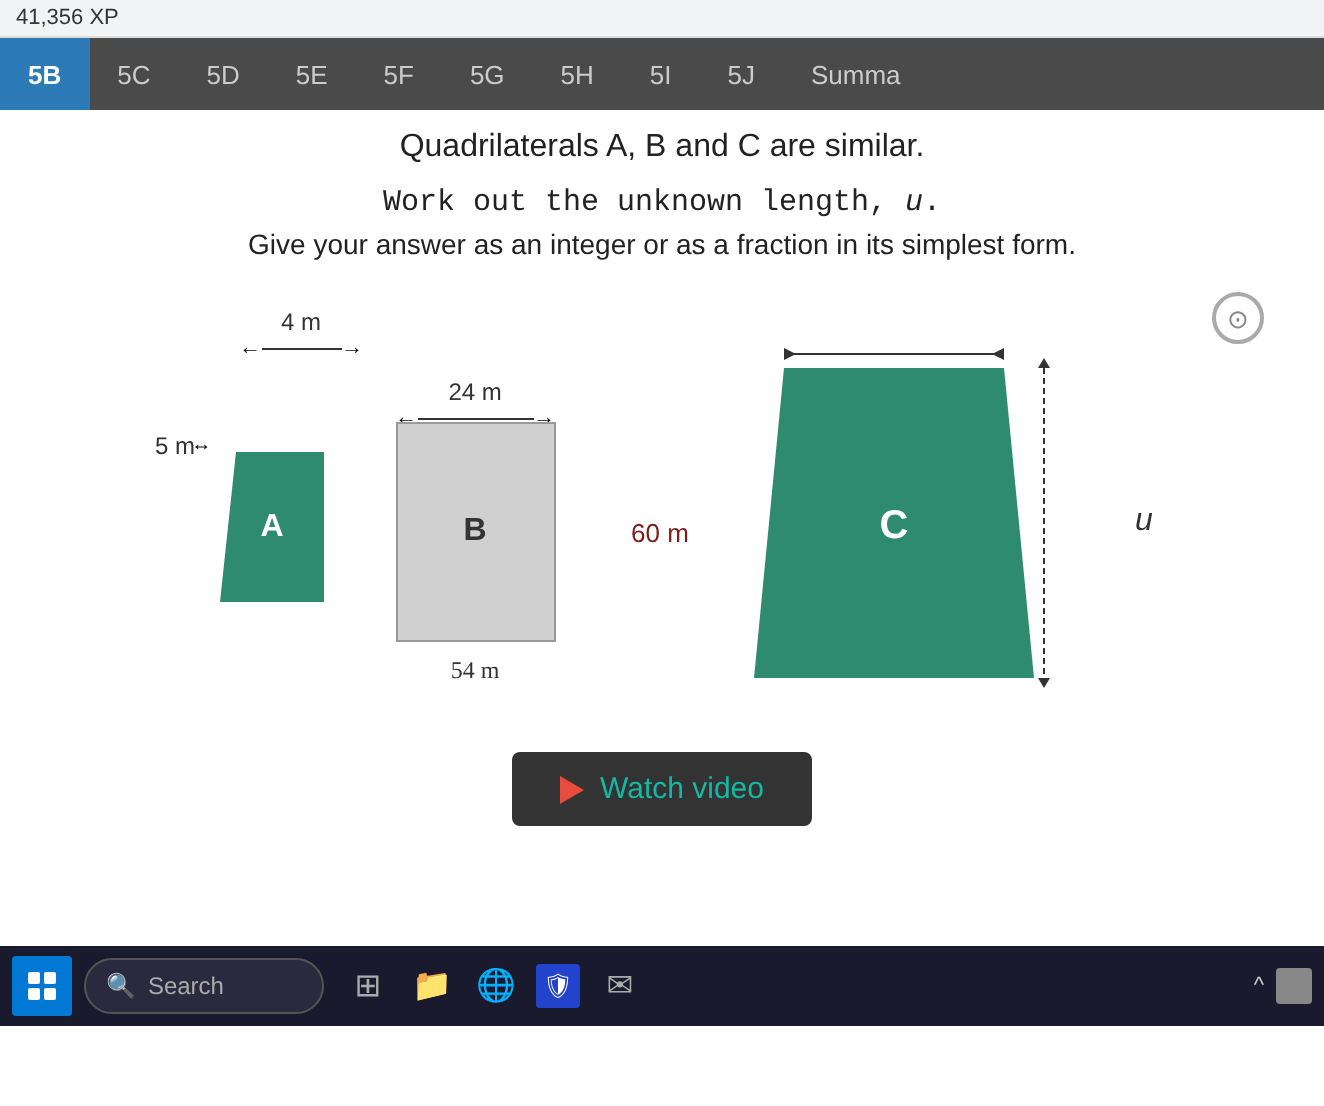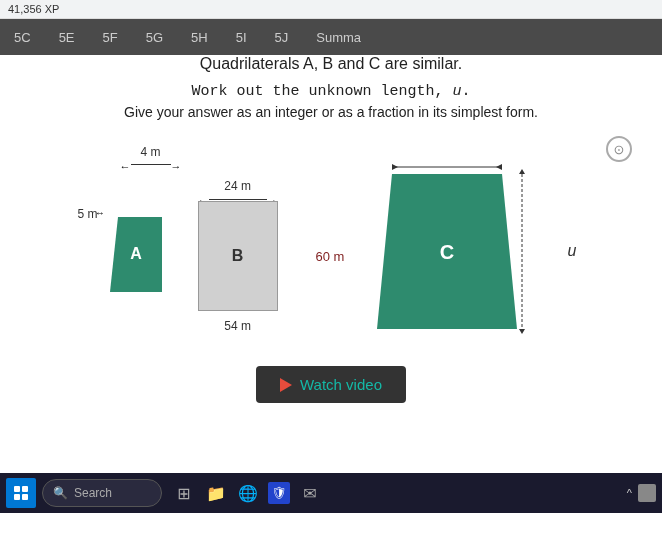--- a/index.html
+++ b/index.html
@@ -48,21 +48,21 @@
       color: #ccc;
       font-size: 13px;
       padding: 0 14px;
       display: flex;
       align-items: center;
     }
 
     
     .main-content {
       background: #fff;
-      padding: 0 30px 10px;
+      padding: 10px 30px 10px;
       flex: 1;
     }
 
     .question-header {
       font-size: 16px;
       color: #222;
       text-align: center;
       margin-bottom: 10px;
     }
 
@@ -251,22 +251,28 @@
 </head>
 <body>
 
 <div class="content-wrap">
 
   <div class="address-bar">
     <span>41,356 XP</span>
   </div>
 
   <div class="nav-tabs">
+    <div class="nav-tab active">
+      <span>5B</span>
+    </div>
     <div class="nav-tab">
       <span>5C</span>
+    </div>
+    <div class="nav-tab">
+      <span>5D</span>
     </div>
     <div class="nav-tab">
       <span>5E</span>
     </div>
     <div class="nav-tab">
       <span>5F</span>
     </div>
     <div class="nav-tab">
       <span>5G</span>
     </div>
@@ -333,21 +339,21 @@
             <span style="font-size:11px;">←</span>
             <div style="width:58px; height:1px; background:#333;"></div>
             <span style="font-size:11px;">→</span>
           </div>
         </div>
         <div class="shape-b">
           <span class="label-b">B</span>
         </div>
 
         <div style="position:absolute; bottom:-22px; left:0; right:0; display:flex; flex-direction:column; align-items:center;">
-          <span style="font-size:12px; color:#333;">54 m</span>
+          <span style="font-size:12px; color:#333;font-family:Liberation Serif, serif;">54 m</span>
         </div>
       </div>
 
       <div style="display:flex; align-items:center; margin: 0 8px; margin-top:20px;">
         <span style="font-size:13px; color:#7f1d1d;">60 m</span>
       </div>
 
       <div class="shape-c-wrapper" style="position:relative; margin-top:10px;">
         <svg width="160" height="180" class="shape-c-svg">
 

